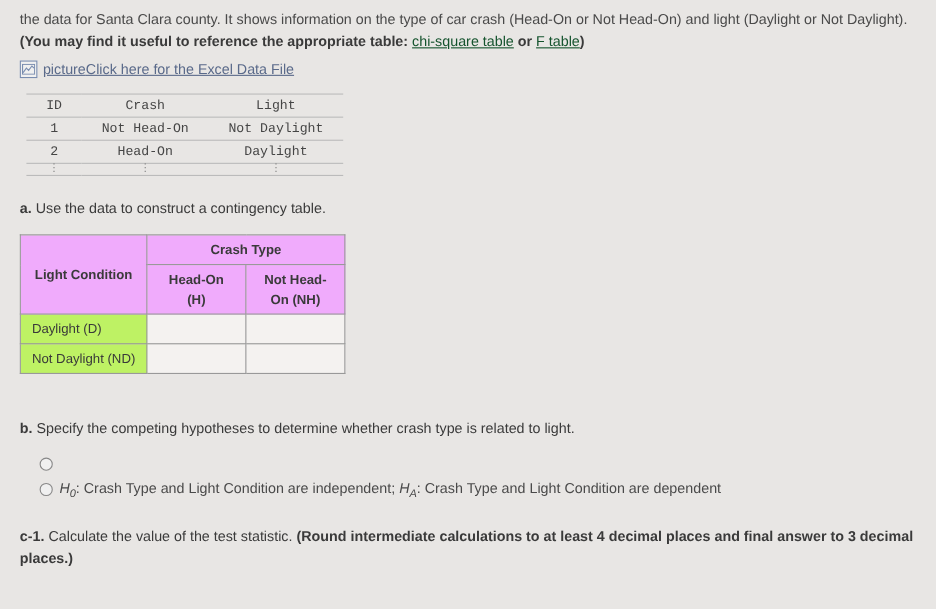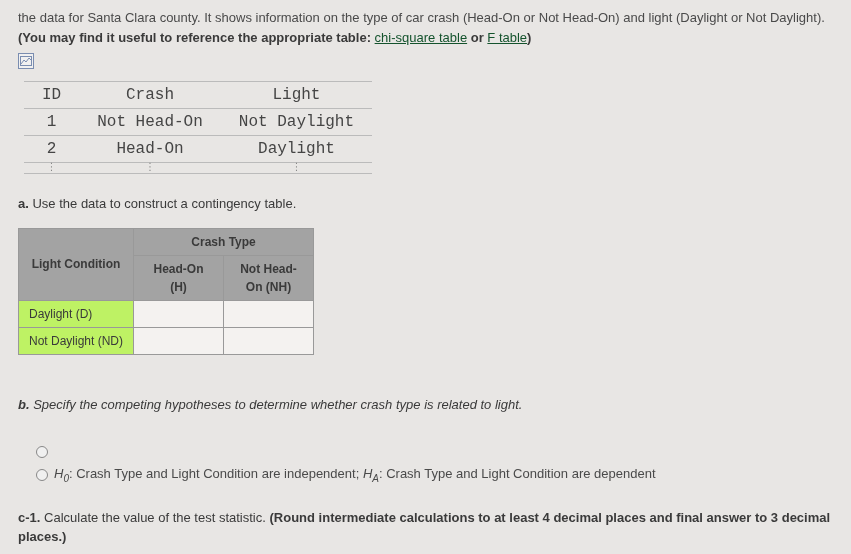--- a/index.html
+++ b/index.html
@@ -53,21 +53,21 @@
     }
     .data-table {
       margin-left: 6px;
       margin-top: 8px;
       margin-bottom: 12px;
       border-collapse: collapse;
     }
     .data-table td, .data-table th {
       padding: 1px 18px;
       font-family: 'Courier New', monospace;
-      font-size: 16px;
+      font-size: 12px;
       color: #454545;
       text-align: center;
       border-top: 1px solid #bbb;
     }
     .data-table th {
       font-weight: normal;
       border-bottom: 1px solid #bbb;
     }
     .data-table tr:last-child td {
       border-bottom: 1px solid #bbb;
@@ -96,35 +96,34 @@
       border: 1px solid #999;
       padding: 4px 10px;
       font-size: 12px;
       color: #3a3a3a;
       background: #bef264;
       text-align: left;
     }
     .contingency-table th {
       font-weight: bold;
       text-align: center;
-      background: #a3a3a3;
+      background: #f0abfc;
     }
     .contingency-table .input-cell {
       background: #f4f2f0;
       width: 90px;
       height: 20px;
     }
     .sub {
       font-style: italic;
       font-size: 10px;
       vertical-align: sub;
     }
     .part-b {
-      margin-bottom: 32px;
-      font-style: italic;
+      margin-bottom: 16px;
     }
     .option-row {
       display: flex;
       align-items: center;
       gap: 6px;
       margin-left: 18px;
       margin-top: 6px;
       color: #4a4a4a;
     }
     .radio {
@@ -153,20 +152,21 @@
   <a href="#">F table</a><span class="bold-text">)</span>
 </div>
 
 <div class="excel-link-row">
   <span class="pic-icon">
     <svg width="12" height="10" viewBox="0 0 12 10">
       <rect x="0.5" y="0.5" width="11" height="9" fill="none" stroke="#7a8db0" stroke-width="1"></rect>
       <polyline points="1,8 4,4 6,6 9,2 11,4" fill="none" stroke="#7a8db0" stroke-width="1"></polyline>
     </svg>
   </span>
+  <a href="#" class="excel-link"><span>picture</span><span>Click here for the Excel Data File</span></a>
 </div>
 
 <table class="data-table">
   <tbody>
       <tr>
     <th>ID</th>
     <th>Crash</th>
     <th>Light</th>
   </tr>
   <tr>

